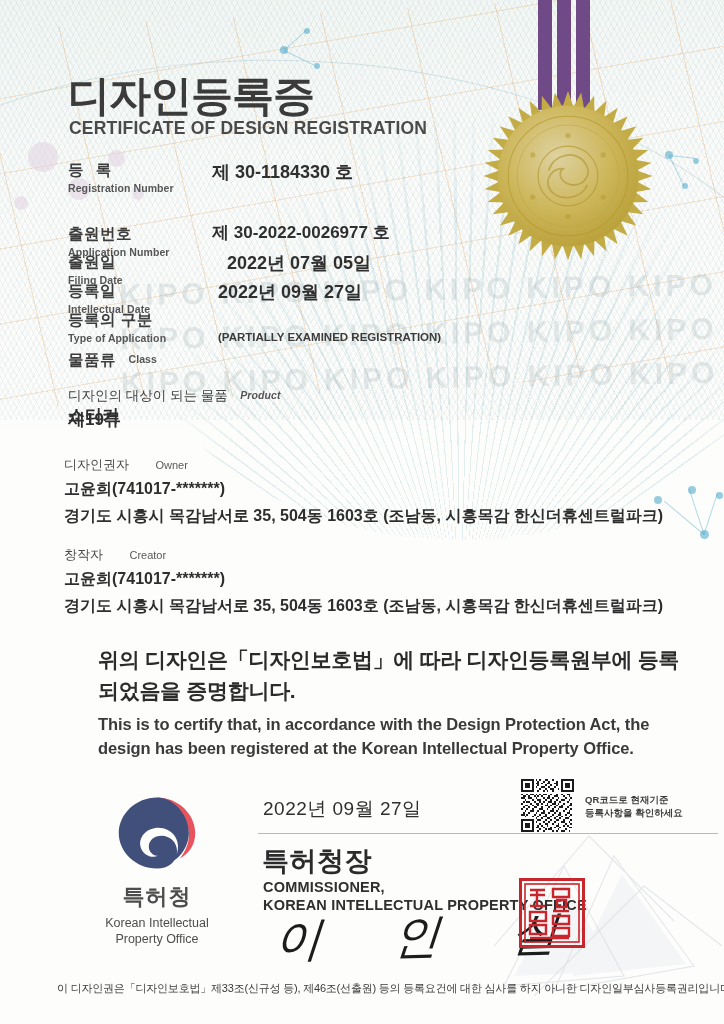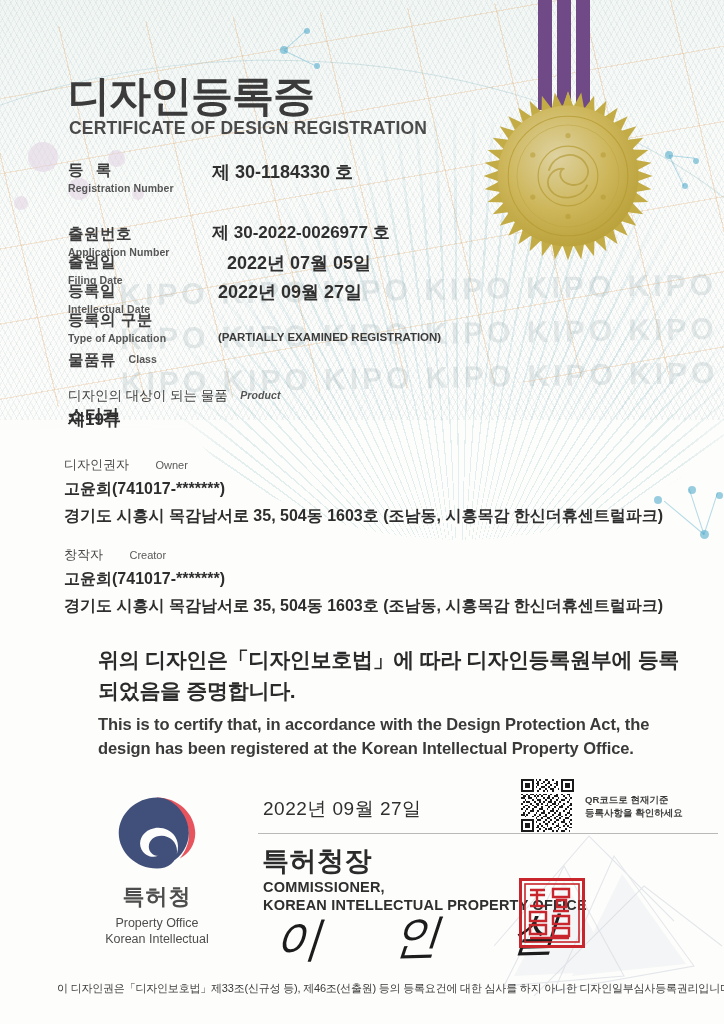--- a/index.html
+++ b/index.html
@@ -803,20 +803,20 @@
   <div class="logo-wrap">
     <svg class="logo-mark" viewBox="0 0 100 90">
       <path d="M50,6 C73,6 92,24 92,45 C92,58 85,68 75,73 C81,66 85,57 85,47 C85,27 69,13 50,13 Z" fill="#e8545e"></path>
       <path d="M50,6 C27,6 8,24 8,45 C8,66 27,84 50,84 C62,84 72,77 72,65
                C72,55 64,48 55,48 C47,48 41,53 41,60 C41,66 46,70 51,70
                C45,73 37,70 33,63 C29,55 33,45 43,41 C52,37 64,40 70,49
                C75,57 74,69 66,77 C77,71 85,58 85,45 C85,26 69,6 50,6 Z" fill="#41507a"></path>
     </svg>
     <div class="logo-ko">특허청</div>
     <div class="logo-en">
+      <div>Korean Intellectual</div>
       <div>Property Office</div>
-      <div>Korean Intellectual</div>
     </div>
   </div>
 
   <div class="footer-note">이 디자인권은「디자인보호법」제33조(신규성 등), 제46조(선출원) 등의 등록요건에 대한 심사를 하지 아니한 디자인일부심사등록권리입니다.</div>
 
 </div>
 
 </body></html>

